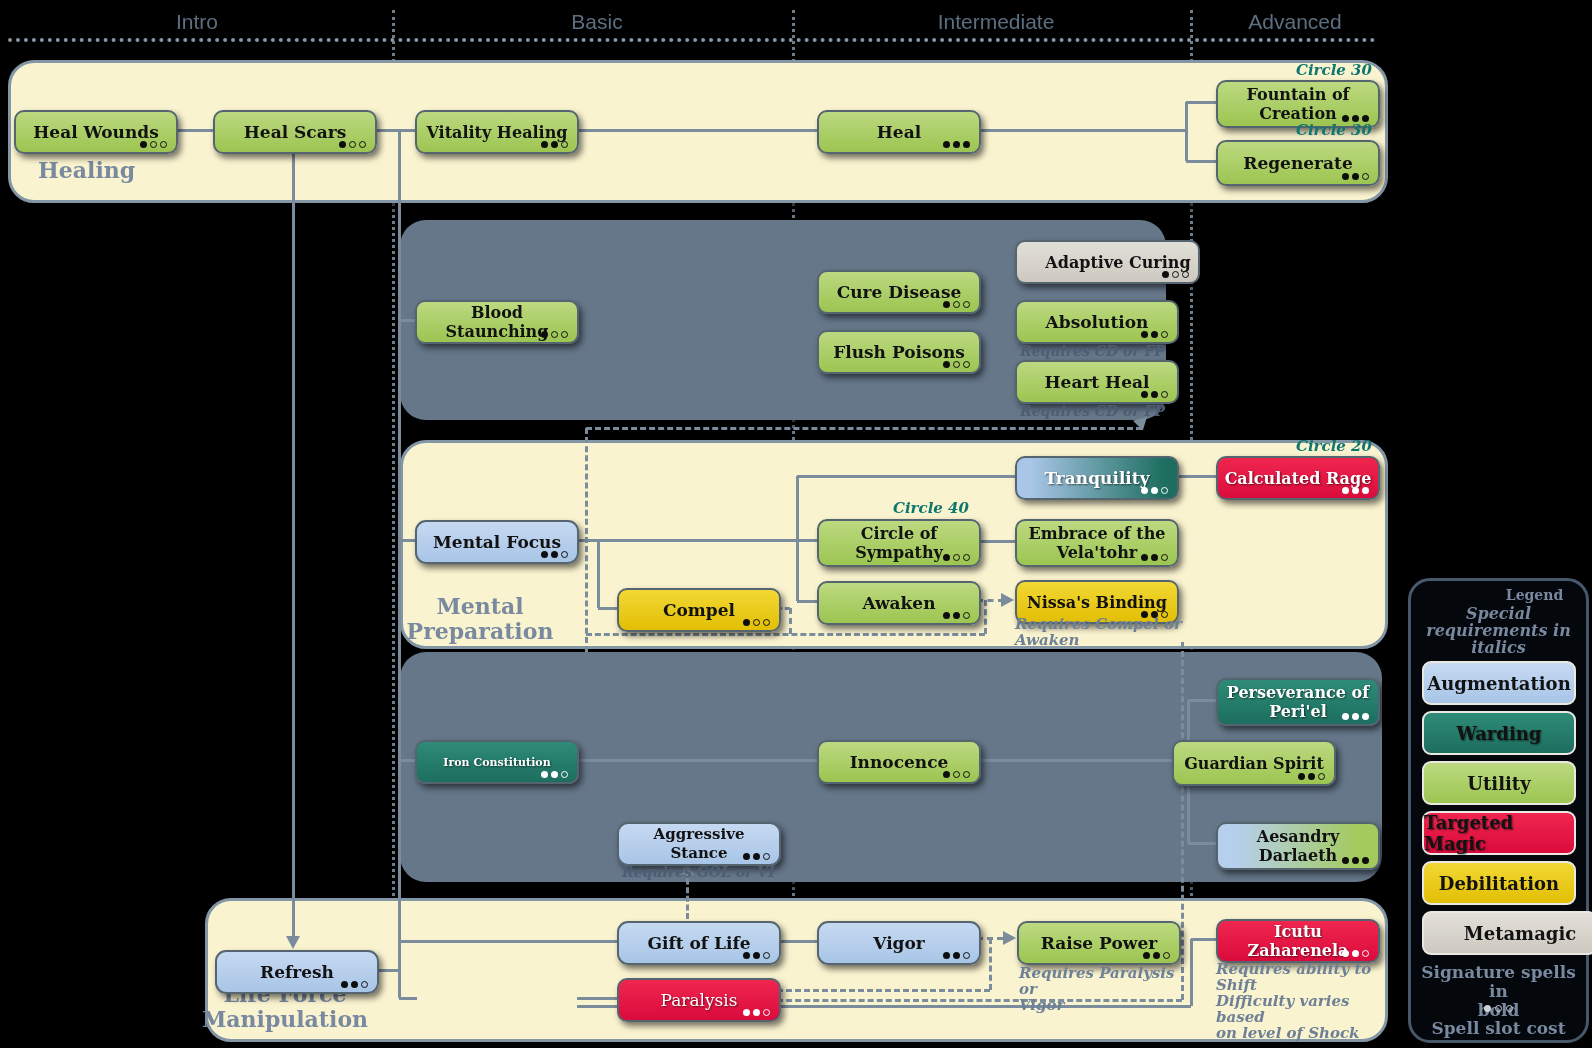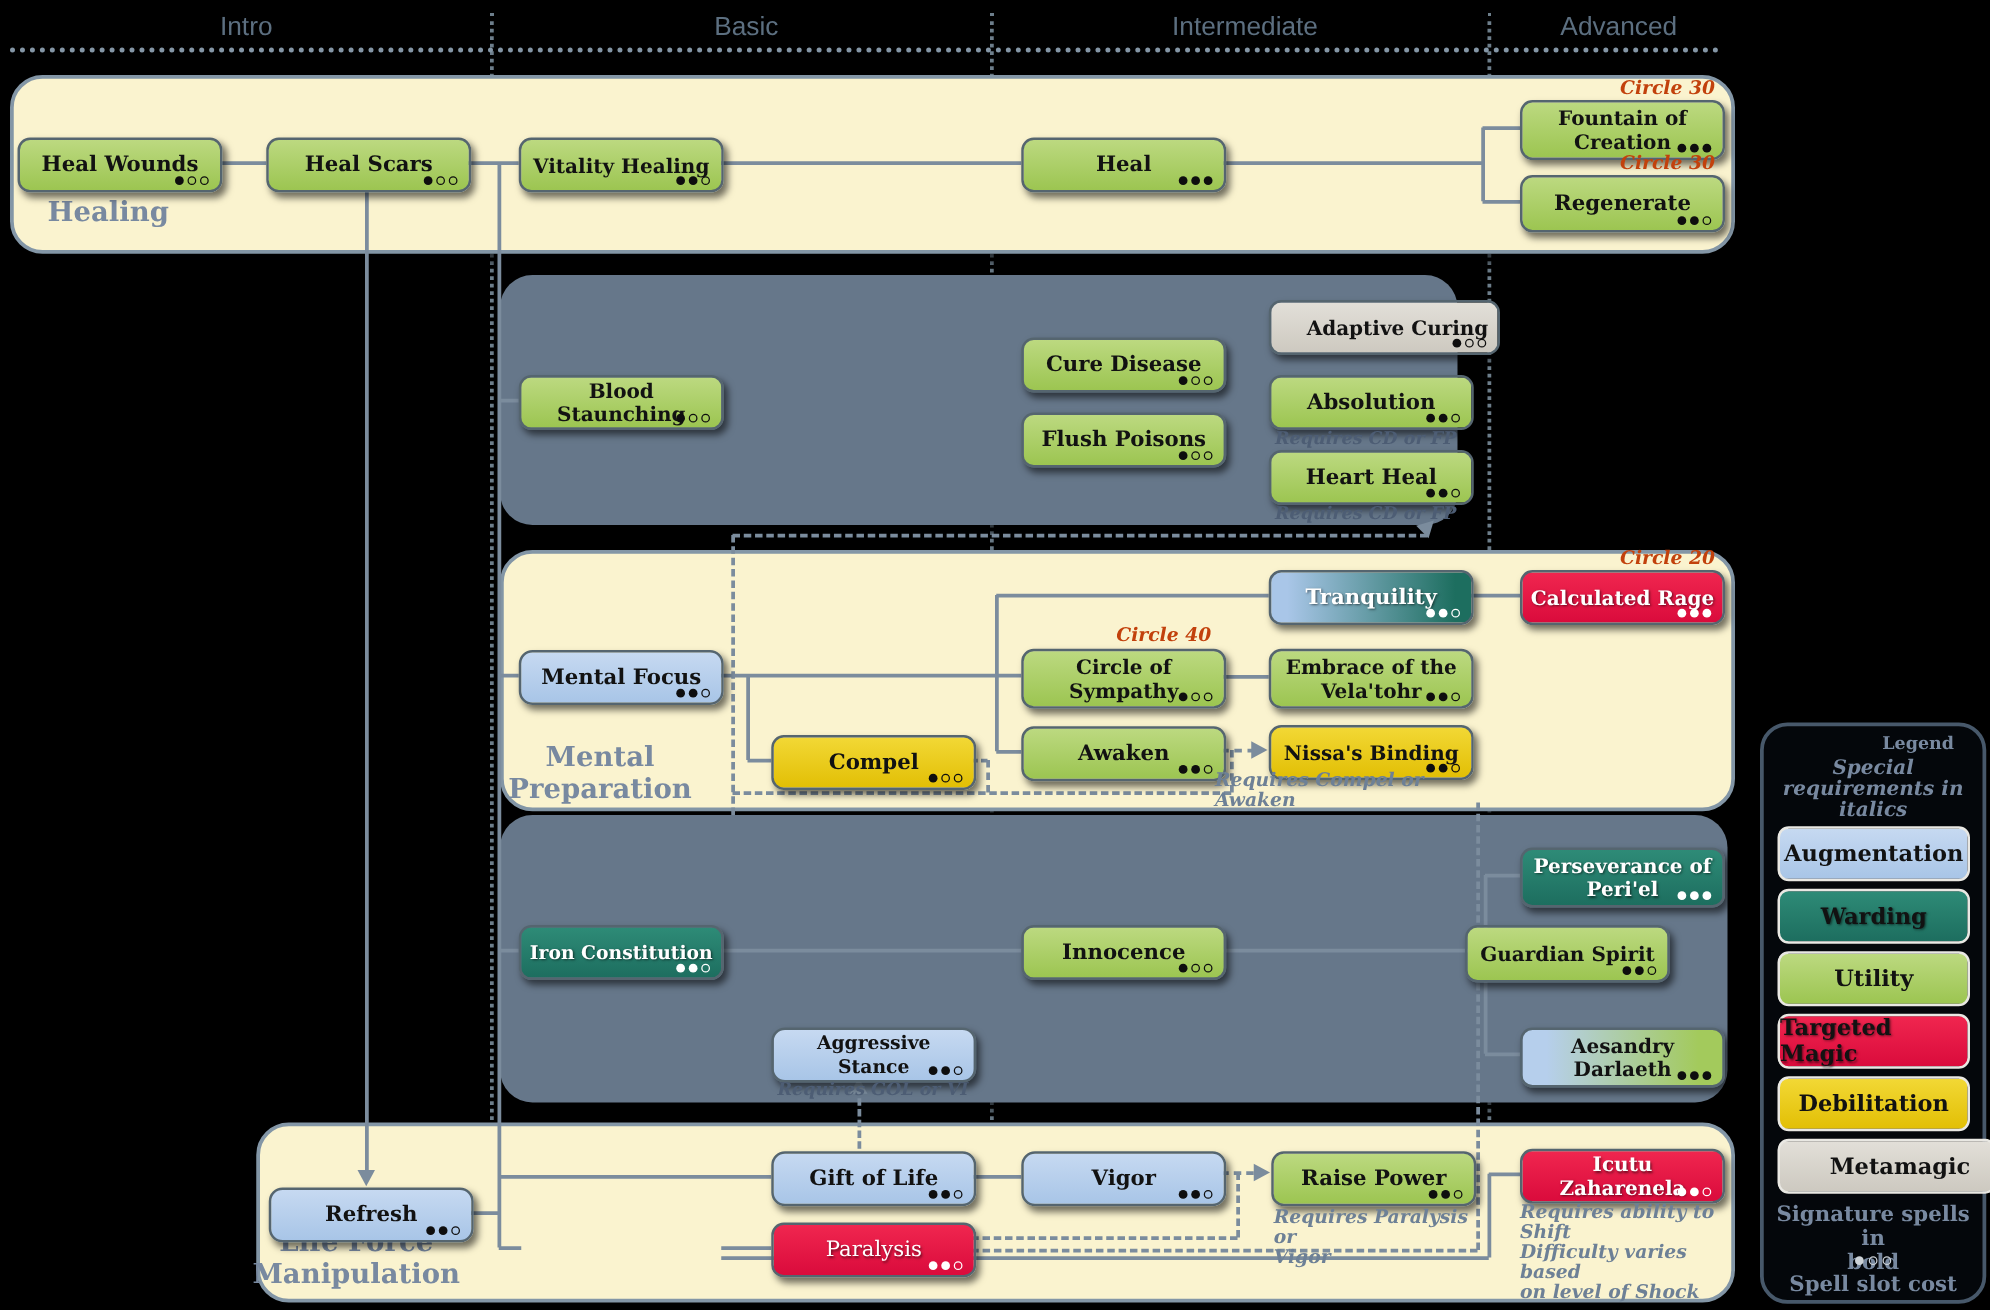--- a/index.html
+++ b/index.html
@@ -39,21 +39,21 @@
   .c-grad-au{background:linear-gradient(90deg,#b6cfec 12%,#a3ca5c 88%);}
   .dots{position:absolute;right:9px;bottom:4px;display:flex;gap:3px;}
   .dot{width:7px;height:7px;border-radius:50%;box-sizing:border-box;}
   .dot.f{background:#0e0e0e;}
   .dot.e{border:1.7px solid #0e0e0e;}
   .lightdots .dot.f{background:#fff;}
   .lightdots .dot.e{border-color:#fff;}
   .caption{position:absolute;font-style:italic;font-weight:bold;font-size:15px;
     color:#6d8096;line-height:16px;white-space:pre-line;}
   .caption.ghost{color:#4d5d74;font-size:14px;}
-  .caption.circle{color:#c2410c;}
+  .caption.circle{color:#0f766e;}
   .legend{position:absolute;background:#04070b;border:3px solid #47586a;border-radius:22px;
     box-shadow:4px 5px 8px rgba(0,0,0,.6);}
   .legend-title{position:absolute;top:6px;left:0;width:100%;text-align:center;
     font-weight:bold;font-size:14px;color:#7889a0;margin-left:36px;}
   .legend-sub{position:absolute;top:24px;left:0;width:100%;text-align:center;font-style:italic;
     font-weight:bold;font-size:16px;color:#7889a0;line-height:17px;white-space:pre-line;}
   .legend-chip{position:absolute;left:11px;width:150px;height:40px;border-radius:9px;
     border:2px solid #e9e8e3;display:flex;align-items:center;justify-content:center;
     font-weight:bold;font-size:18px;color:#121212;}
   .legend-note{position:absolute;left:0;width:100%;text-align:center;font-weight:bold;
@@ -313,21 +313,21 @@
       </div>
     </div>
     <div class="spell c-targeted lightdots" style="left: 1216px; top: 456px; width: 160px; height: 40px; font-size: 16px;">
       <div class="nm">Calculated Rage</div>
       <div class="dots">
         <div class="dot f"></div>
         <div class="dot f"></div>
         <div class="dot f"></div>
       </div>
     </div>
-    <div class="spell c-warding lightdots" style="left: 415px; top: 740px; width: 160px; height: 40px; font-size: 15px;">
+    <div class="spell c-warding lightdots" style="left: 415px; top: 740px; width: 160px; height: 40px; font-size: 11px;">
       <div class="nm">Iron Constitution</div>
       <div class="dots">
         <div class="dot f"></div>
         <div class="dot f"></div>
         <div class="dot e"></div>
       </div>
     </div>
     <div class="spell c-augmentation" style="left: 617px; top: 822px; width: 160px; height: 40px; font-size: 15px;">
       <div class="nm">Aggressive Stance</div>
       <div class="dots">
@@ -415,21 +415,21 @@
       <div class="dots">
         <div class="dot f"></div>
         <div class="dot f"></div>
         <div class="dot e"></div>
       </div>
     </div>
     <div class="caption circle" style="text-align: right; left: 1216px; top: 62px; width: 156px;">Circle 30</div>
     <div class="caption circle" style="text-align: right; left: 1216px; top: 122px; width: 156px;">Circle 30</div>
     <div class="caption circle" style="text-align: right; left: 817px; top: 500px; width: 152px;">Circle 40</div>
     <div class="caption circle" style="text-align: right; left: 1216px; top: 438px; width: 156px;">Circle 20</div>
-    <div class="caption" style="text-align: left; left: 972px; top: 616px; width: 175px;">Requires Compel or
+    <div class="caption" style="text-align: left; left: 1015px; top: 616px; width: 175px;">Requires Compel or
 Awaken</div>
     <div class="caption" style="text-align: left; left: 1019px; top: 965px; width: 175px;">Requires Paralysis or
 Vigor</div>
     <div class="caption" style="text-align: left; left: 1216px; top: 961px; width: 180px;">Requires ability to Shift
 Difficulty varies based
 on level of Shock</div>
     <div class="caption ghost" style="text-align: left; left: 1020px; top: 343px; width: 160px;">Requires CD or FP</div>
     <div class="caption ghost" style="text-align: left; left: 1020px; top: 403px; width: 160px;">Requires CD or FP</div>
     <div class="caption ghost" style="text-align: left; left: 622px; top: 864px; width: 160px;">Requires GOL or VI</div>
   </div>

